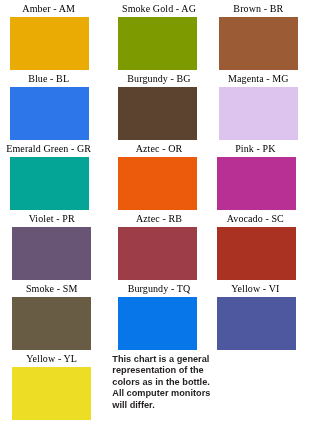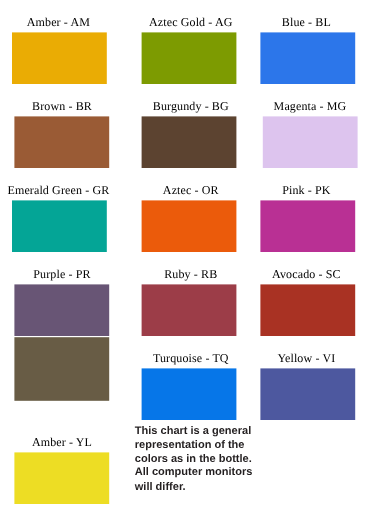--- a/index.html
+++ b/index.html
@@ -40,21 +40,21 @@
   }
 
   .swatch-label {
     font-family: "Liberation Serif", "DejaVu Serif", serif;
     font-size: 10px;
     line-height: 13px;
     color: #000000;
     text-align: center;
     white-space: nowrap;
     letter-spacing: 0.1px;
-    padding-top: 13px;
+    padding-top: 2px;
     height: 14px;
   }
 
   .swatch {
     width: 79px;
     height: 53px;
     margin-top: 1px;
     box-sizing: border-box;
   }
 
@@ -92,32 +92,32 @@
 <div id="chart">
   <div class="grid">
 
     <div class="cell col0">
       <div class="swatch-label">Amber - AM</div>
       <div class="swatch" style="background-color: rgb(234, 172, 4);"></div>
     </div>
 
 
     <div class="cell col2">
-      <div class="swatch-label">Aztec Gold - AG</div>
+      <div class="swatch-label">Smoke Gold - AG</div>
       <div class="swatch" style="background-color: rgb(125, 155, 1);"></div>
+    </div>
+
+    <div class="cell col1">
+      <div class="swatch-label">Brown - BR</div>
+      <div class="swatch" style="background-color: rgb(154, 91, 53);"></div>
     </div>
 
     <div class="cell col0">
       <div class="swatch-label">Blue - BL</div>
       <div class="swatch" style="background-color: rgb(44, 118, 234);"></div>
-    </div>
-
-    <div class="cell col1">
-      <div class="swatch-label">Brown - BR</div>
-      <div class="swatch" style="background-color: rgb(154, 91, 53);"></div>
     </div>
 
     <div class="cell col2">
       <div class="swatch-label">Burgundy - BG</div>
       <div class="swatch" style="background-color: rgb(92, 67, 48);"></div>
     </div>
 
     <div class="cell col1">
       <div class="swatch-label">Magenta - MG</div>
       <div class="swatch" style="background-color: rgb(221, 196, 238);"></div>
@@ -132,50 +132,51 @@
       <div class="swatch-label">Aztec - OR</div>
       <div class="swatch" style="background-color: rgb(235, 91, 11);"></div>
     </div>
 
     <div class="cell col0">
       <div class="swatch-label">Pink - PK</div>
       <div class="swatch" style="background-color: rgb(185, 48, 148);"></div>
     </div>
 
     <div class="cell col1">
-      <div class="swatch-label">Purple - PR</div>
+      <div class="swatch-label">Violet - PR</div>
       <div class="swatch" style="background-color: rgb(104, 85, 117);"></div>
     </div>
 
     <div class="cell col2">
-      <div class="swatch-label">Ruby - RB</div>
+      <div class="swatch-label">Aztec - RB</div>
       <div class="swatch" style="background-color: rgb(156, 61, 72);"></div>
     </div>
 
     <div class="cell col0">
       <div class="swatch-label">Avocado - SC</div>
       <div class="swatch" style="background-color: rgb(169, 50, 35);"></div>
     </div>
 
     <div class="cell col1">
+      <div class="swatch-label">Smoke - SM</div>
       <div class="swatch" style="background-color: rgb(104, 92, 69);"></div>
     </div>
 
     <div class="cell col2">
-      <div class="swatch-label">Turquoise - TQ</div>
+      <div class="swatch-label">Burgundy - TQ</div>
       <div class="swatch" style="background-color: rgb(6, 118, 232);"></div>
     </div>
 
     <div class="cell col0">
       <div class="swatch-label">Yellow - VI</div>
       <div class="swatch" style="background-color: rgb(77, 88, 159);"></div>
     </div>
 
     <div class="cell col1">
-      <div class="swatch-label">Amber - YL</div>
+      <div class="swatch-label">Yellow - YL</div>
       <div class="swatch" style="background-color: rgb(237, 221, 36);"></div>
     </div>
 
     <div class="cell col2 note-cell">
       <div class="note">This chart is a general representation of the colors as in the bottle. All computer monitors will differ.</div>
     </div>
 
   </div>
 </div>
 

